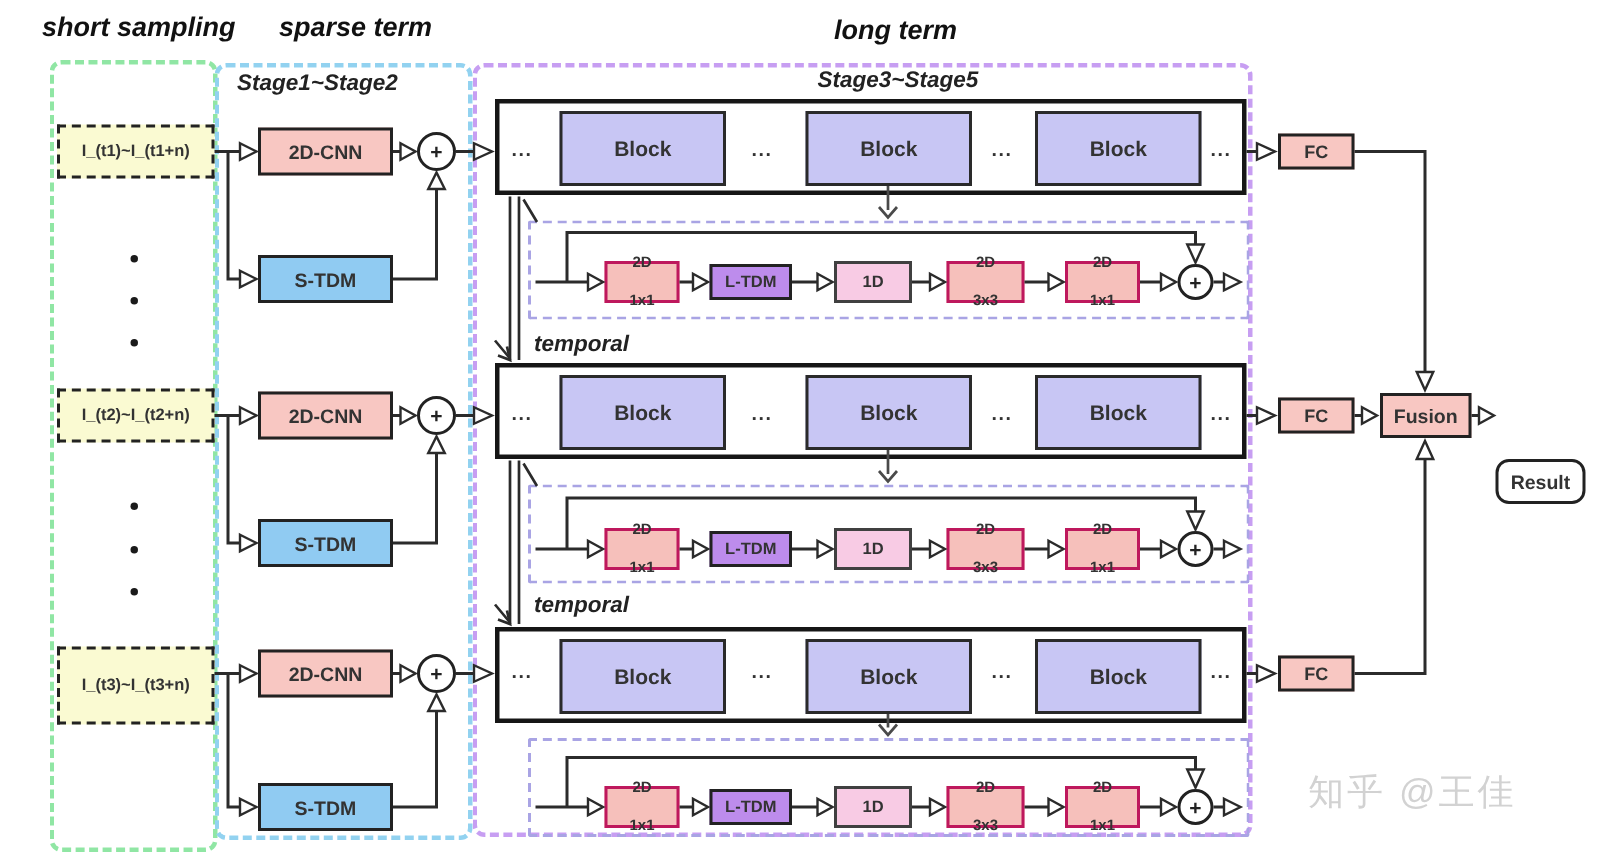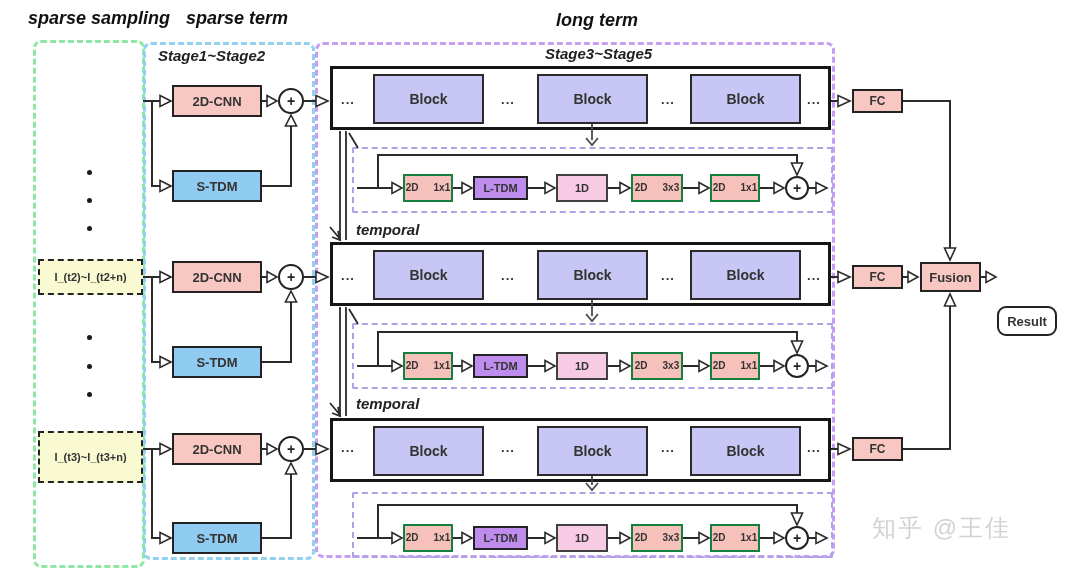--- a/index.html
+++ b/index.html
@@ -17,49 +17,50 @@
   .box{display:flex;align-items:center;justify-content:center;font-weight:bold;color:#333;
        z-index:2;text-align:center;line-height:1;}
   .inputbox{background:#fafad2;border:2px dashed #222;font-size:11px;}
   .cnn{background:#f8c7c2;border:2px solid #222;font-size:13px;}
   .stdm{background:#90cbf2;border:2px solid #222;font-size:13px;}
   .rowbox{background:#fff;border:3px solid #161616;z-index:2;}
   .block{background:#c8c6f4;border:2px solid #2a2a2a;font-size:14px;}
   .fc{background:#f8c7c2;border:2px solid #222;font-size:12px;}
   .fusion{background:#f8c7c2;border:2px solid #222;font-size:13px;}
   .result{background:#fff;border:2px solid #222;border-radius:9px;font-size:13px;}
-  .conv{background:#f6c0bb;border:2px solid #15803d;font-size:10px;flex-direction:row;gap:15px;}
+  .conv{background:#f6c0bb;border:2px solid #be185d;font-size:10px;flex-direction:column;gap:15px;}
   .ltdm{background:#bd8cec;border:2px solid #222;font-size:11px;}
   .conv1d{background:#f8cbe4;border:2px solid #404040;font-size:11px;}
   .plus{background:#fff;border:2px solid #222;border-radius:50%;font-size:14px;font-weight:bold;
         color:#222;display:flex;align-items:center;justify-content:center;z-index:2;}
   .dots3{font-size:13px;font-weight:bold;color:#333;letter-spacing:1px;z-index:3;text-align:center;}
   .vdot{width:5px;height:5px;background:#1a1a1a;border-radius:50%;z-index:3;}
   .watermark{font-size:24px;color:#d2d2d2;z-index:6;letter-spacing:2px;white-space:nowrap;}
   #wires{position:absolute;left:0;top:0;z-index:5;pointer-events:none;}
 </style>
 </head>
 <body>
 
 <div id="canvas">
 
-  <div class="abs hdr" style="left:28px;top:8px;">sparse sampling</div>
+  <div class="abs hdr" style="left:28px;top:8px;">short sampling</div>
   <div class="abs hdr" style="left:186px;top:8px;">sparse term</div>
   <div class="abs hdr" style="left:556px;top:10px;">long term</div>
 
   <div class="abs region green" style="left:33px;top:40px;width:112px;height:528px;"></div>
   <div class="abs region blue" style="left:143px;top:42px;width:172px;height:518px;"></div>
   <div class="abs region purple" style="left:315px;top:42px;width:520px;height:516px;"></div>
 
   <div class="abs stage" style="left:158px;top:47px;">Stage1~Stage2</div>
   <div class="abs stage" style="left:545px;top:45px;">Stage3~Stage5</div>
 
   <div class="abs temporal" style="left:356px;top:221px;">temporal</div>
   <div class="abs temporal" style="left:356px;top:395px;">temporal</div>
 
+  <div class="abs box inputbox" style="left:38px;top:83px;width:105px;height:36px;">I_(t1)~I_(t1+n)</div>
   <div class="abs box cnn" style="left:172px;top:85px;width:90px;height:32px;">2D-CNN</div>
   <div class="abs box stdm" style="left:172px;top:170px;width:90px;height:32px;">S-TDM</div>
   <div class="abs plus" style="left:278px;top:88px;width:26px;height:26px;">+</div>
 
   <div class="abs box inputbox" style="left:38px;top:259px;width:105px;height:36px;">I_(t2)~I_(t2+n)</div>
   <div class="abs box cnn" style="left:172px;top:261px;width:90px;height:32px;">2D-CNN</div>
   <div class="abs box stdm" style="left:172px;top:346px;width:90px;height:32px;">S-TDM</div>
   <div class="abs plus" style="left:278px;top:264px;width:26px;height:26px;">+</div>
 
   <div class="abs box inputbox" style="left:38px;top:431px;width:105px;height:52px;">I_(t3)~I_(t3+n)</div>

